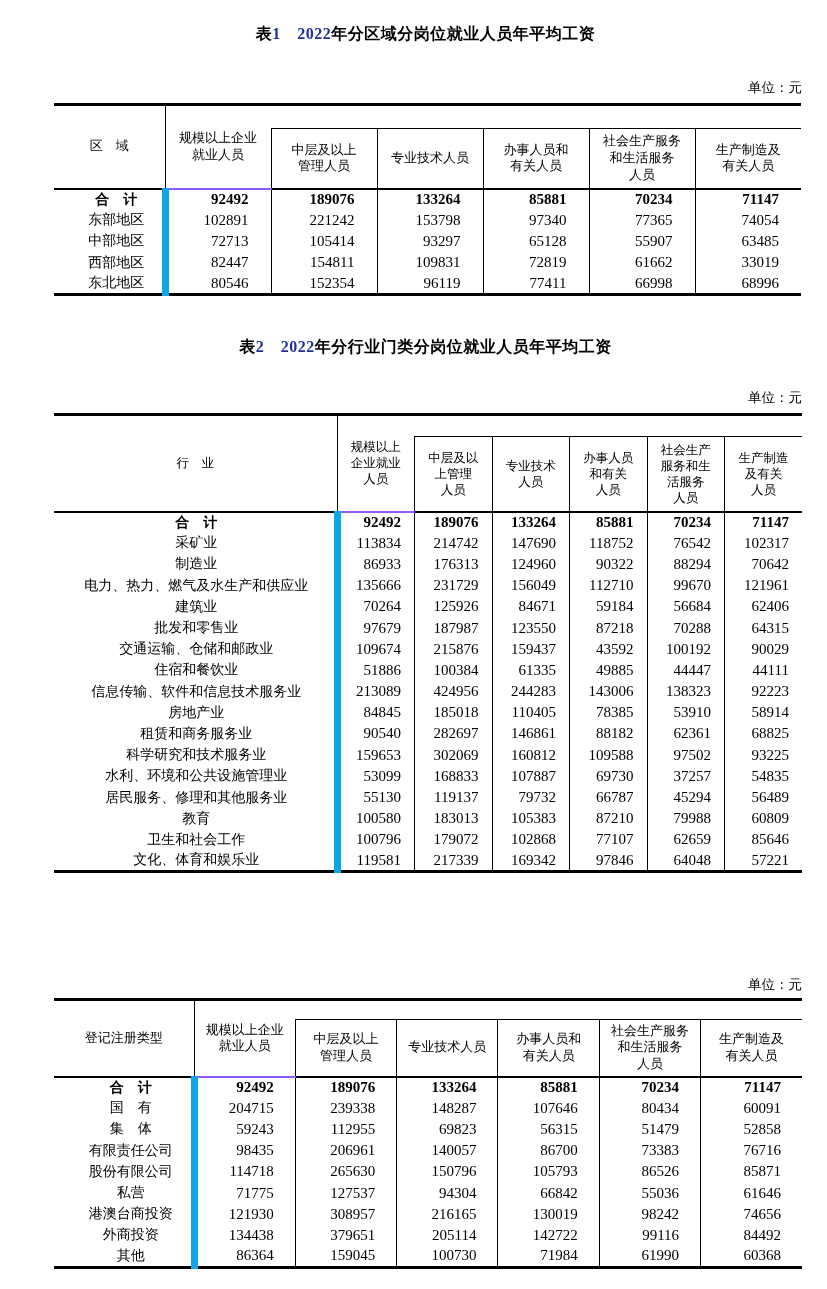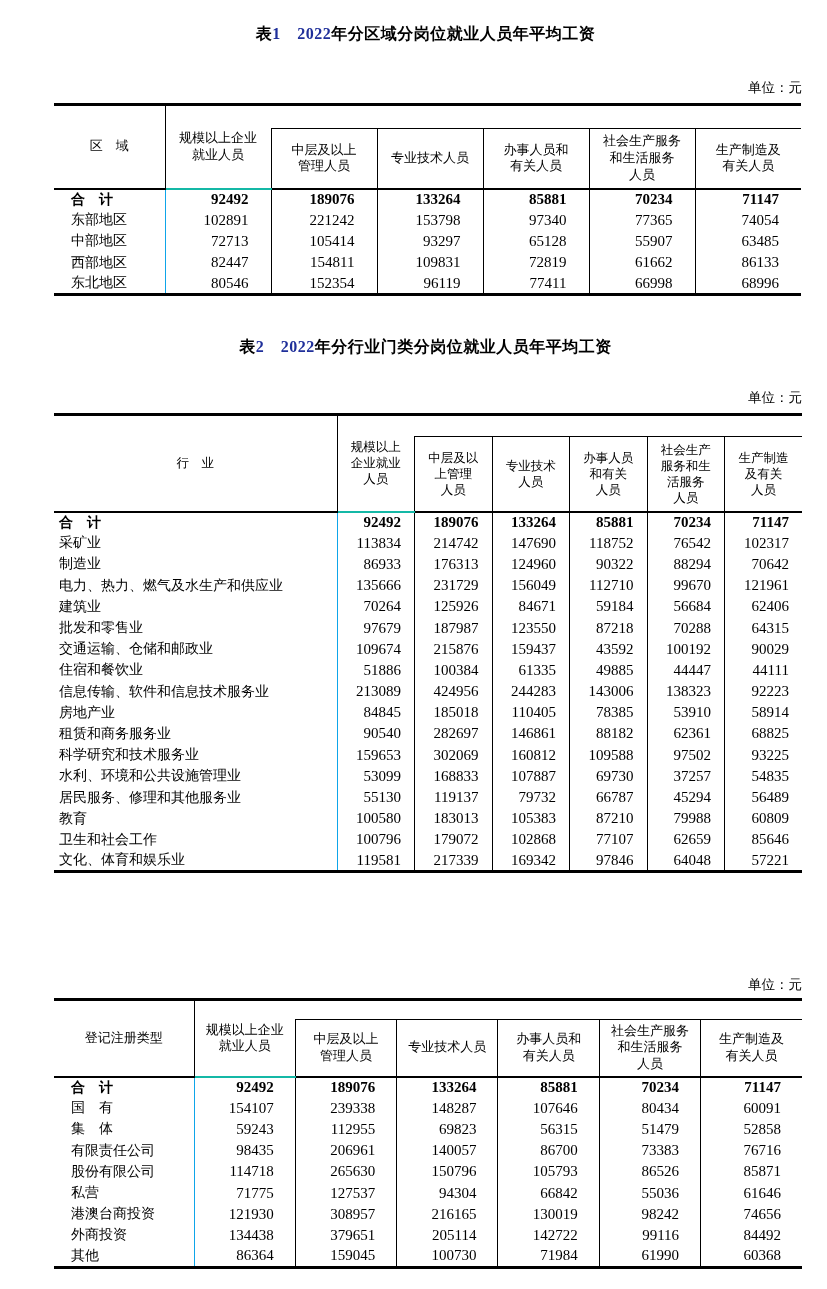--- a/index.html
+++ b/index.html
@@ -38,29 +38,29 @@
   }
   
   thead th{
     font-size:13px;
     text-align:center;
     line-height:1.28;
     white-space:pre-line;
     padding:0 2px;
   }
   thead th.rowhead{border-right:1px solid #000;border-bottom:2px solid #000;}
-  thead th.colfirst{border-bottom:2px solid #14b8a6;}
+  thead th.colfirst{border-bottom:2px solid #8b5cf6;}
   thead th.spacer{border-bottom:1px solid #000;padding:0;}
   thead th.subhead{border-left:1px solid #000;border-bottom:2px solid #000;}
   
   tbody th.rowlabel{
-    text-align:left;
+    text-align:center;
     font-size:14px;
     white-space:nowrap;
-    border-right:1px solid #0ea5e9;
+    border-right:7px solid #0ea5e9;
   }
   tbody td.num{
     text-align:right;
     font-size:15px;
     border-left:1px solid #000;
     font-family:"Liberation Serif","DejaVu Serif",serif;
   }
   tbody td.num:first-of-type{border-left:none;}
   tr.bold-row th,tr.bold-row td{font-weight:bold;}
 
@@ -161,21 +161,21 @@
             <td class="num">55907</td>
             <td class="num">63485</td>
           </tr>
           <tr>
             <th class="rowlabel">西部地区</th>
             <td class="num">82447</td>
             <td class="num">154811</td>
             <td class="num">109831</td>
             <td class="num">72819</td>
             <td class="num">61662</td>
-            <td class="num">86133</td>
+            <td class="num">33019</td>
           </tr>
           <tr>
             <th class="rowlabel">东北地区</th>
             <td class="num">80546</td>
             <td class="num">152354</td>
             <td class="num">96119</td>
             <td class="num">77411</td>
             <td class="num">66998</td>
             <td class="num">68996</td>
           </tr>
@@ -417,21 +417,21 @@
             <th class="rowlabel">合　计</th>
             <td class="num">92492</td>
             <td class="num">189076</td>
             <td class="num">133264</td>
             <td class="num">85881</td>
             <td class="num">70234</td>
             <td class="num">71147</td>
           </tr>
           <tr>
             <th class="rowlabel">国　有</th>
-            <td class="num">154107</td>
+            <td class="num">204715</td>
             <td class="num">239338</td>
             <td class="num">148287</td>
             <td class="num">107646</td>
             <td class="num">80434</td>
             <td class="num">60091</td>
           </tr>
           <tr>
             <th class="rowlabel">集　体</th>
             <td class="num">59243</td>
             <td class="num">112955</td>

